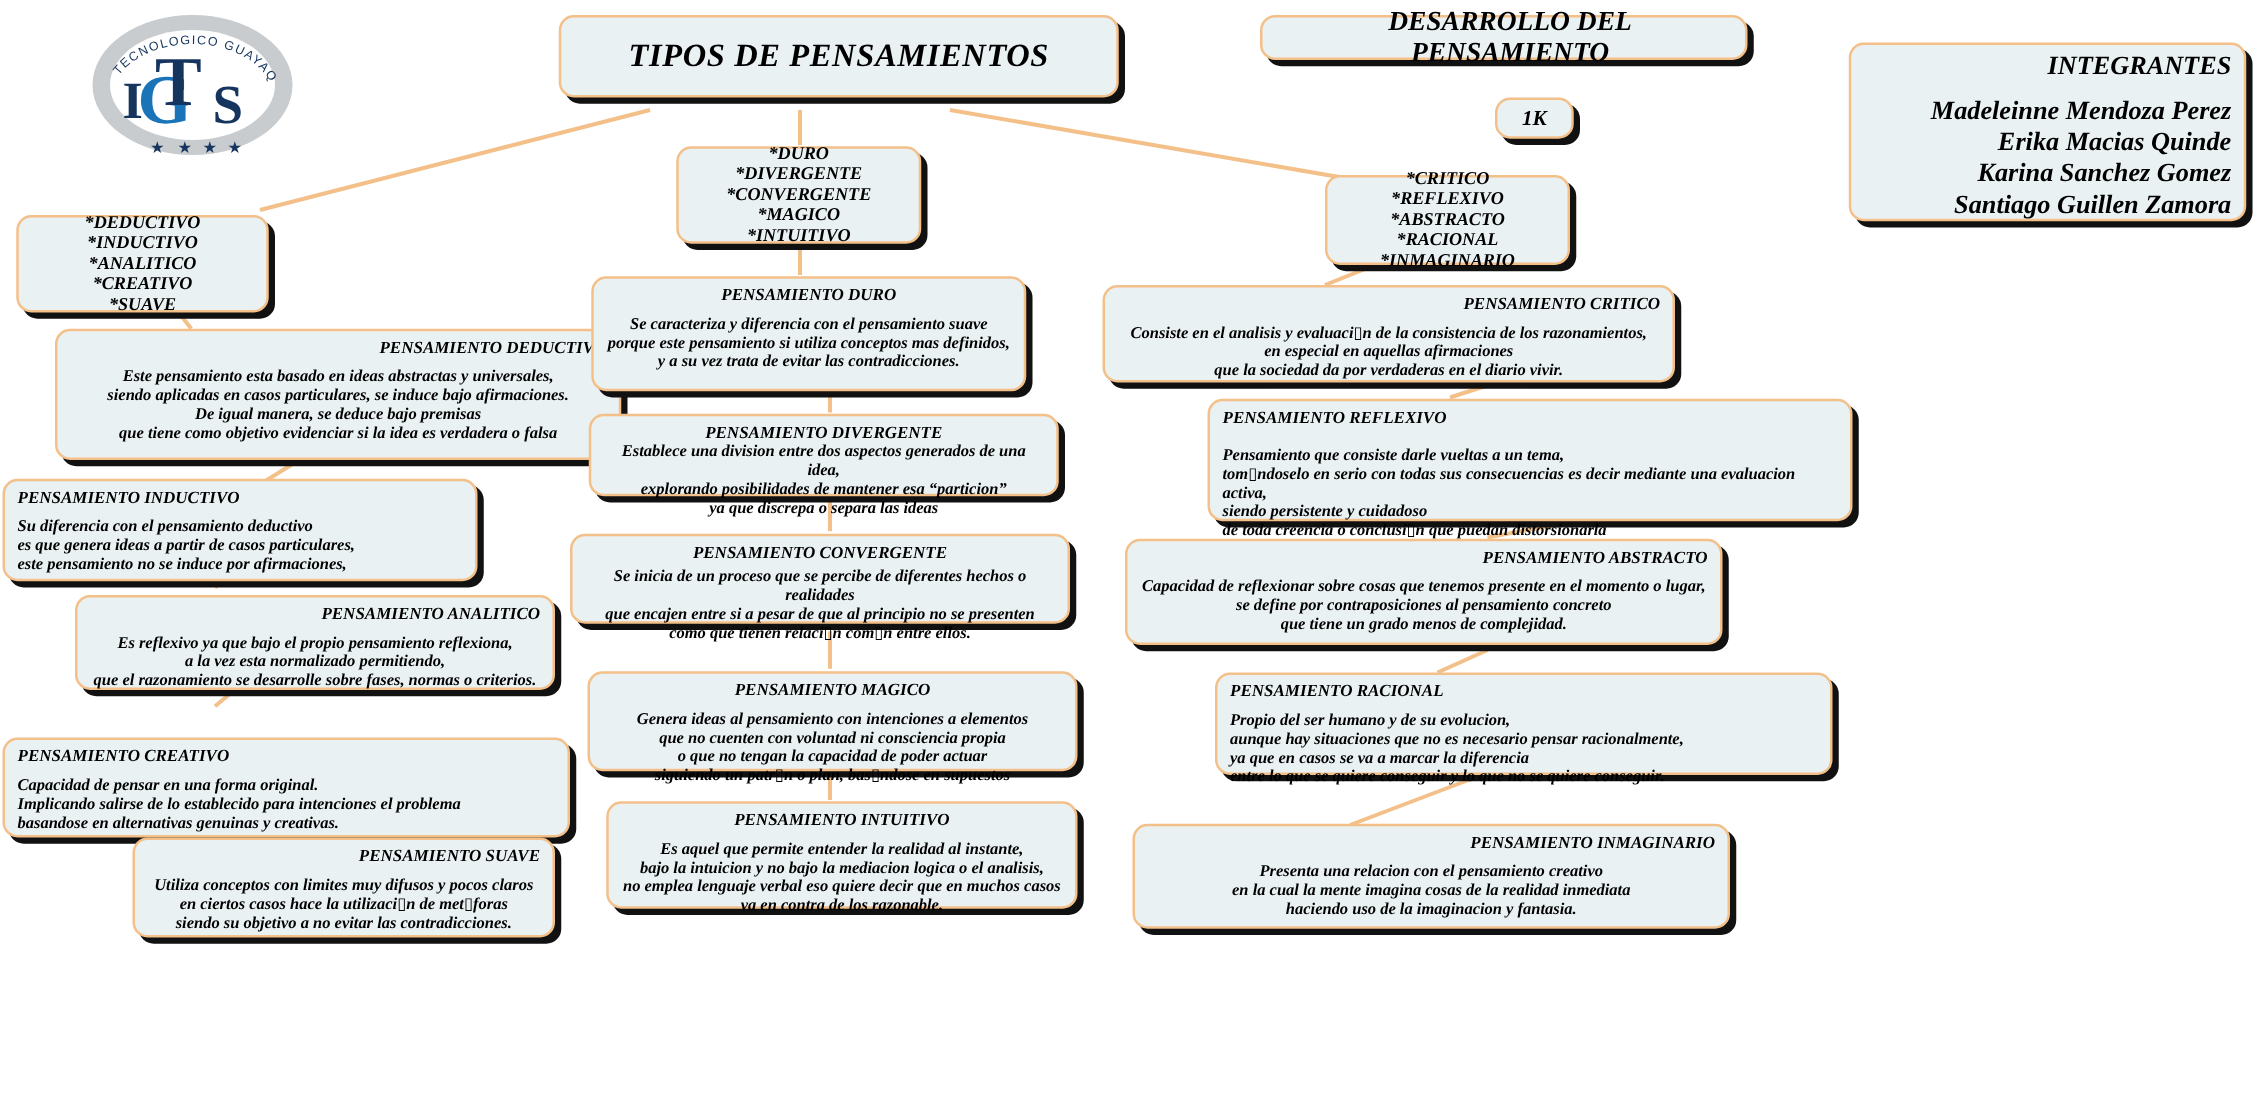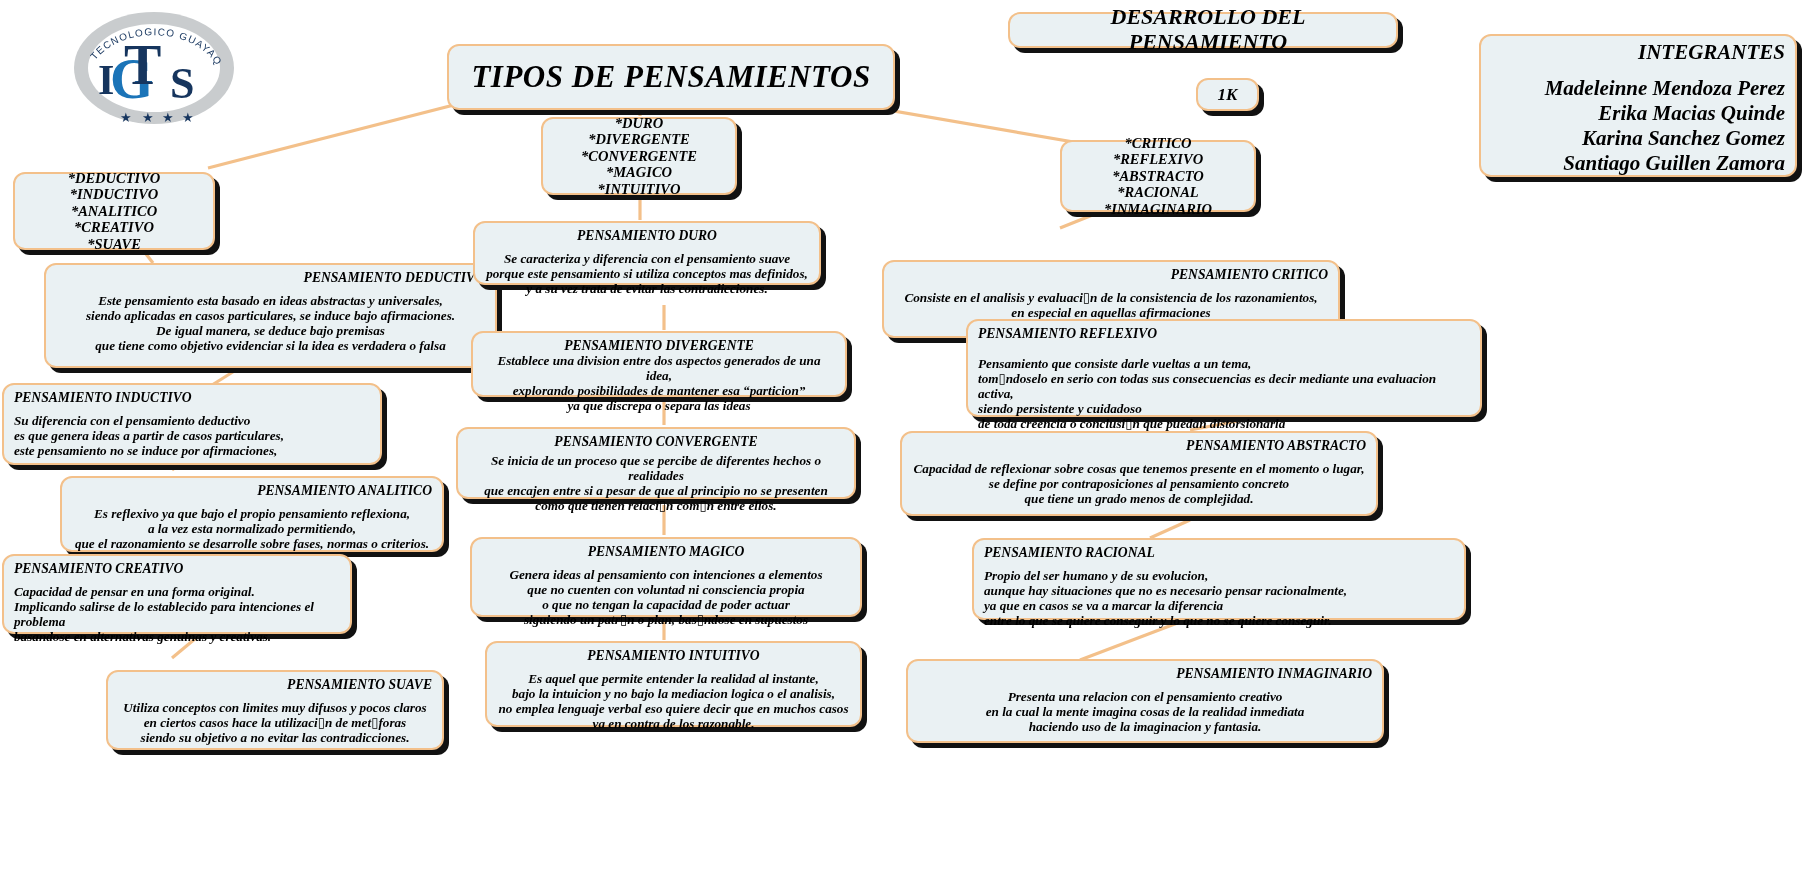--- a/index.html
+++ b/index.html
@@ -24,25 +24,24 @@
     border-radius:12px;
     box-shadow:5px 5px 0 0 #111111;
     padding:5px 10px;
     font-style:italic;
     font-weight:bold;
     color:#000000;
     line-height:1.13;
   }
 
   .title-main{
-    font-size:31px;
+    font-size:26px;
     letter-spacing:.5px;
     display:flex;align-items:center;justify-content:center;
     text-align:right;
-    margin-top:32px;
   }
   .title-sub{
     font-size:22px;
     display:flex;align-items:center;justify-content:center;
     text-align:center;
   }
   .title-tiny{
     font-size:17px;
     display:flex;align-items:center;justify-content:center;
     text-align:center;
@@ -196,35 +195,35 @@
 este pensamiento no se induce por afirmaciones,</span>
   </div>
 
   <div class="node card" style="left:60px;top:476px;width:384px;height:76px;">
     <span class="hd al-r">PENSAMIENTO ANALITICO</span>
     <span class="bd al-c">Es reflexivo ya que bajo el propio pensamiento reflexiona,
 a la vez esta normalizado permitiendo,
 que el razonamiento se desarrolle sobre fases, normas o criterios.</span>
   </div>
 
-  <div class="node card" style="left:2px;top:554px;width:350px;height:80px;">
+  <div class="node card" style="left:2px;top:590px;width:454px;height:80px;">
     <span class="hd al-l">PENSAMIENTO CREATIVO</span>
     <span class="bd al-l">Capacidad de pensar en una forma original.
 Implicando salirse de lo establecido para intenciones el problema
 basandose en alternativas genuinas y creativas.</span>
   </div>
 
   <div class="node card" style="left:106px;top:670px;width:338px;height:80px;">
     <span class="hd al-r">PENSAMIENTO SUAVE</span>
     <span class="bd al-c">Utiliza conceptos con limites muy difusos y pocos claros
 en ciertos casos hace la utilizaci▯n de met▯foras
 siendo su objetivo a no evitar las contradicciones.</span>
   </div>
 
-  <div class="node card" style="left:473px;top:221px;width:348px;height:64px;">
+  <div class="node card" style="left:473px;top:221px;width:348px;height:92px;">
     <span class="hd al-c">PENSAMIENTO DURO</span>
     <span class="bd al-c">Se caracteriza y diferencia con el pensamiento suave
 porque este pensamiento si utiliza conceptos mas definidos,
 y a su vez trata de evitar las contradicciones.</span>
   </div>
 
   <div class="node card" style="left:471px;top:331px;width:376px;height:66px;">
     <span class="hd al-c" style="margin-bottom:1px;">PENSAMIENTO DIVERGENTE</span>
     <span class="bd al-c">Establece una division entre dos aspectos generados de una idea,
 explorando posibilidades de mantener esa “particion”
@@ -247,21 +246,21 @@
   </div>
 
   <div class="node card" style="left:485px;top:641px;width:377px;height:86px;">
     <span class="hd al-c">PENSAMIENTO INTUITIVO</span>
     <span class="bd al-c">Es aquel que permite entender la realidad al instante,
 bajo la intuicion y no bajo la mediacion logica o el analisis,
 no emplea lenguaje verbal eso quiere decir que en muchos casos
 va en contra de los razonable.</span>
   </div>
 
-  <div class="node card" style="left:882px;top:228px;width:458px;height:78px;margin-top:32px;">
+  <div class="node card" style="left:882px;top:228px;width:458px;height:78px;">
     <span class="hd al-r">PENSAMIENTO CRITICO</span>
     <span class="bd al-c">Consiste en el analisis y evaluaci▯n de la consistencia de los razonamientos,
 en especial en aquellas afirmaciones
 que la sociedad da por verdaderas en el diario vivir.</span>
   </div>
 
   <div class="node card" style="left:966px;top:319px;width:516px;height:98px;">
     <span class="hd al-l" style="margin-bottom:16px;">PENSAMIENTO REFLEXIVO</span>
     <span class="bd al-l">Pensamiento que consiste darle vueltas a un tema,
 tom▯ndoselo en serio con todas sus consecuencias es decir mediante una evaluacion activa,

